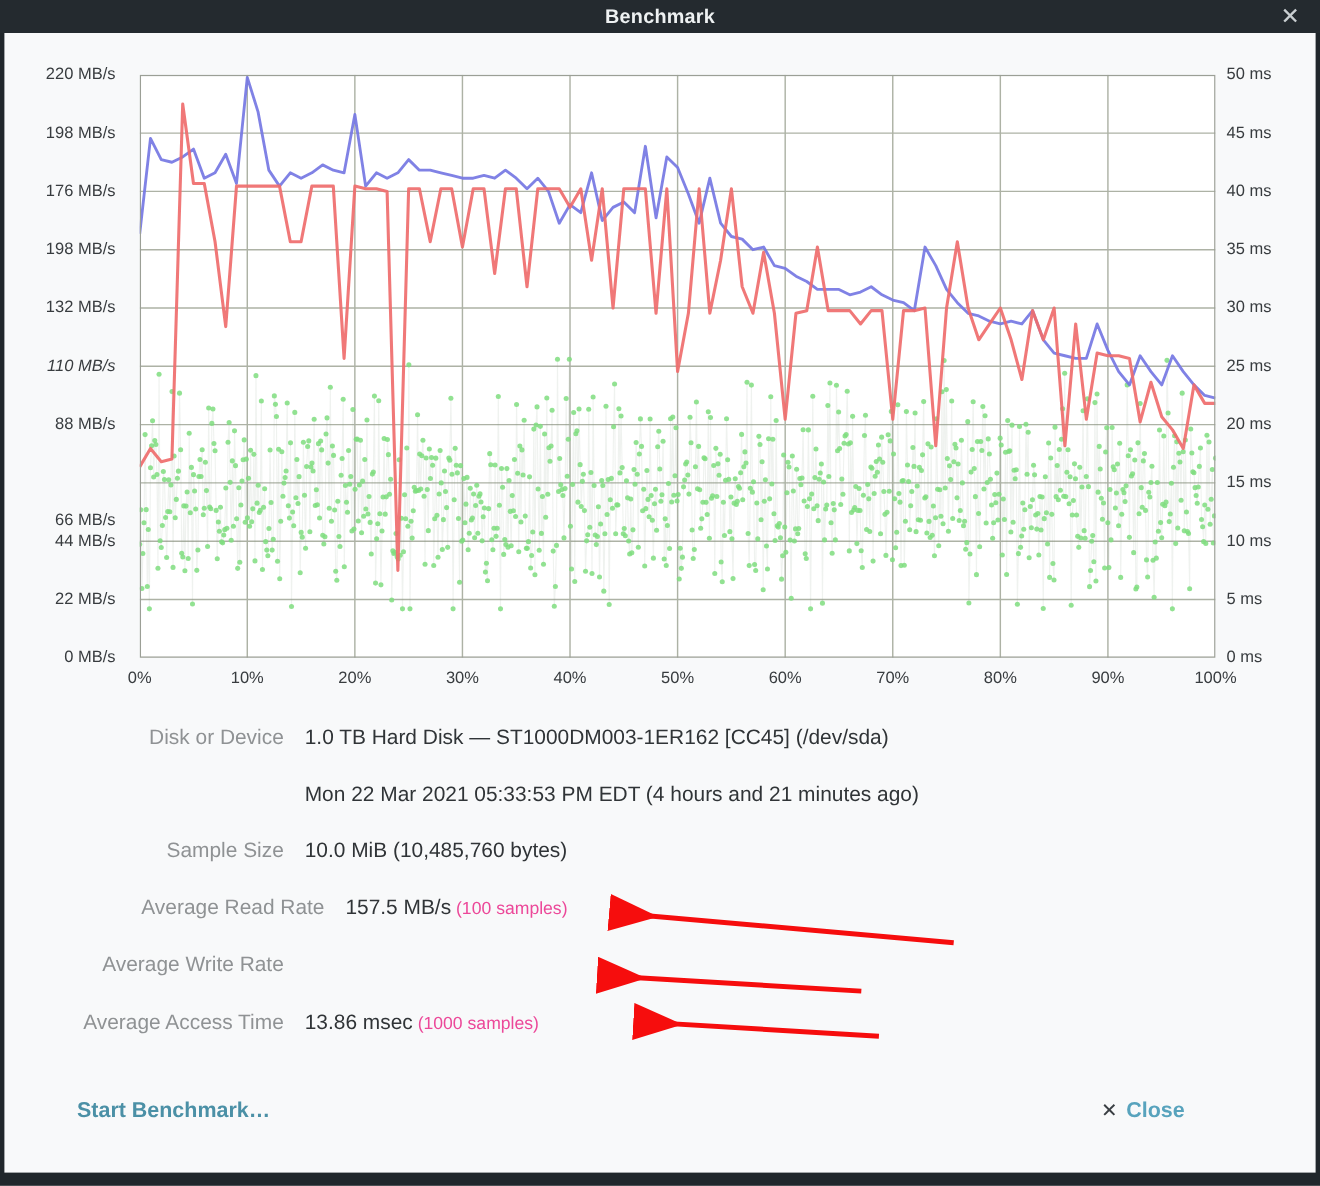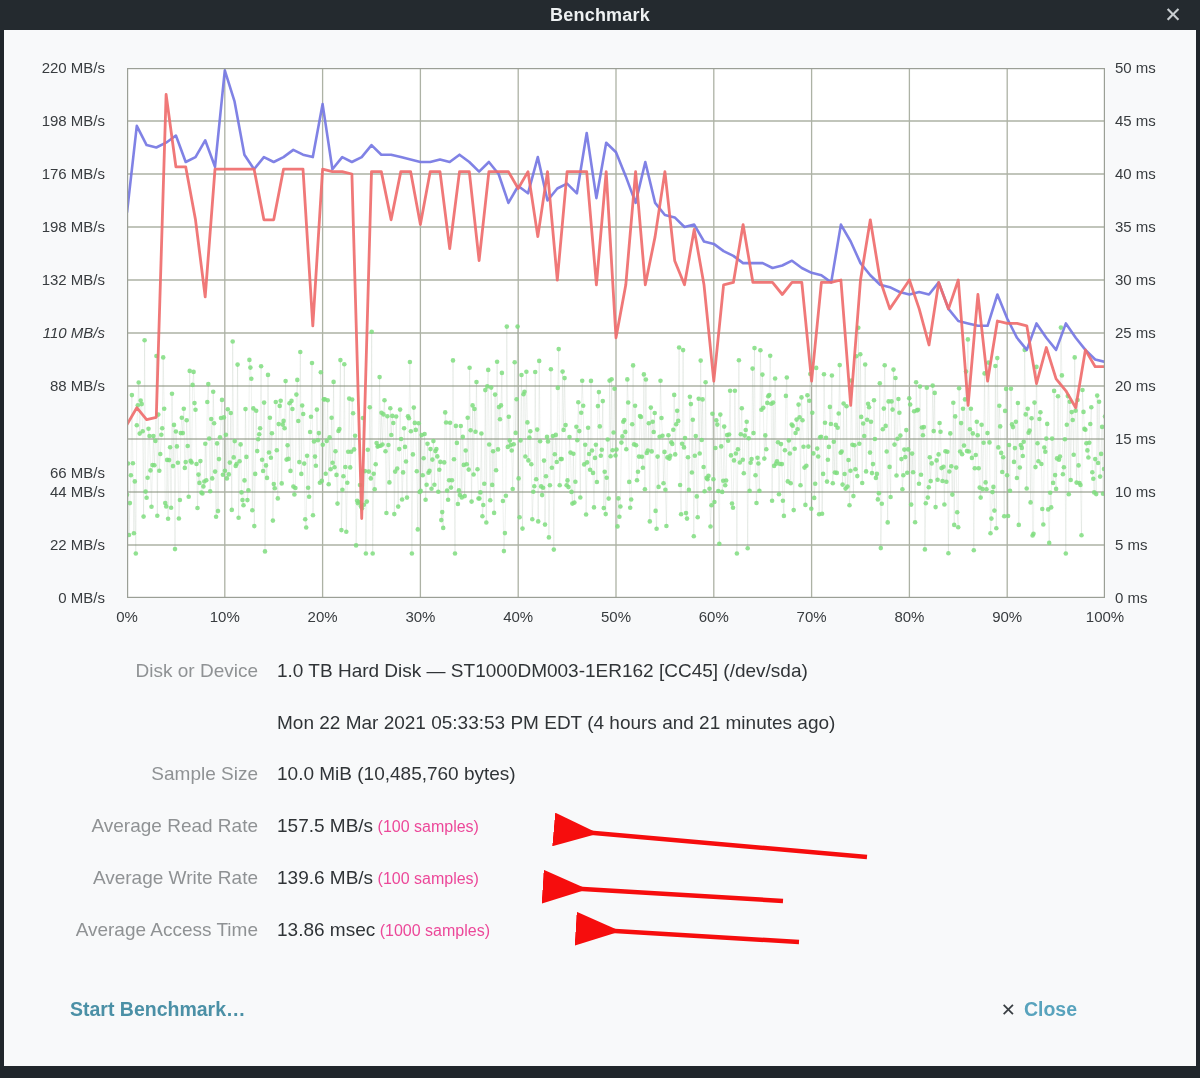--- a/index.html
+++ b/index.html
@@ -1137,27 +1137,26 @@
       <div class="detail-label">Disk or Device</div>
       <div class="detail-value"><span>1.0 TB Hard Disk — ST1000DM003-1ER162 [CC45] (/dev/sda)</span></div>
     </div>
     <div class="detail-row" style="top: 711.7px;">
       <div class="detail-value"><span>Mon 22 Mar 2021 05:33:53 PM EDT (4 hours and 21 minutes ago)</span></div>
     </div>
     <div class="detail-row" style="top: 763.4px;">
       <div class="detail-label">Sample Size</div>
       <div class="detail-value"><span>10.0 MiB (10,485,760 bytes)</span></div>
     </div>
-    <div class="detail-row" style="top: 815.1px;">
+    <div class="detail-row" style="top: 815.1px; margin-left: 37px;">
       <div class="detail-label">Average Read Rate</div>
       <div class="detail-value"><span>157.5 MB/s</span><span class="detail-note"> (100 samples)</span></div>
     </div>
     <div class="detail-row" style="top: 866.8px;">
       <div class="detail-label">Average Write Rate</div>
-      <div class="detail-value"><span>139.6 MB/s</span><span class="detail-note"> (100 samples)</span></div>
     </div>
     <div class="detail-row" style="top: 918.5px;">
       <div class="detail-label">Average Access Time</div>
       <div class="detail-value"><span>13.86 msec</span><span class="detail-note"> (1000 samples)</span></div>
     </div>
   </div>
 
 <div class="btn-start">Start Benchmark…</div>
 <div class="btn-close">
   <span class="x-glyph">✕</span>

